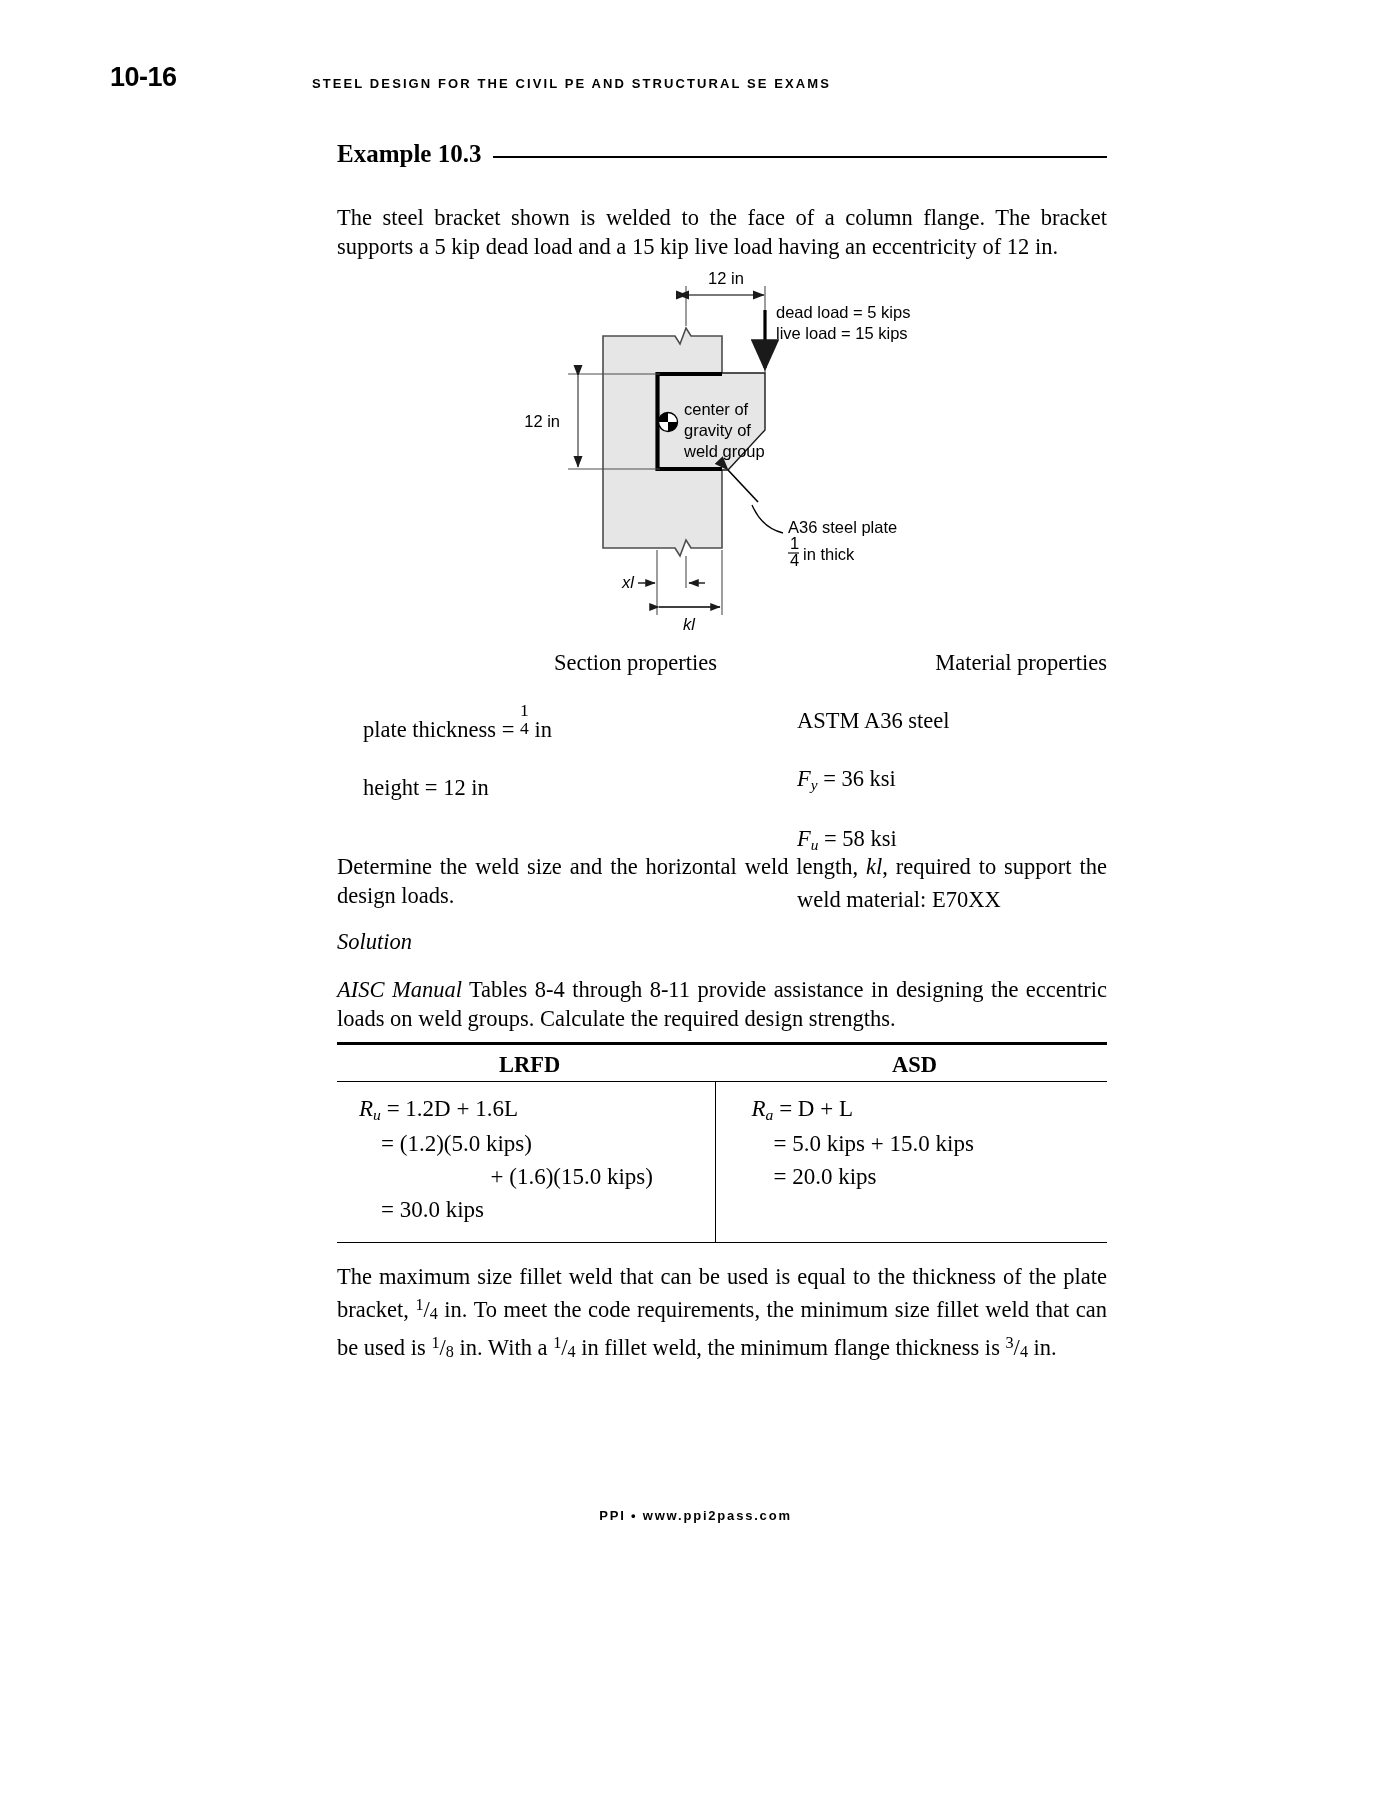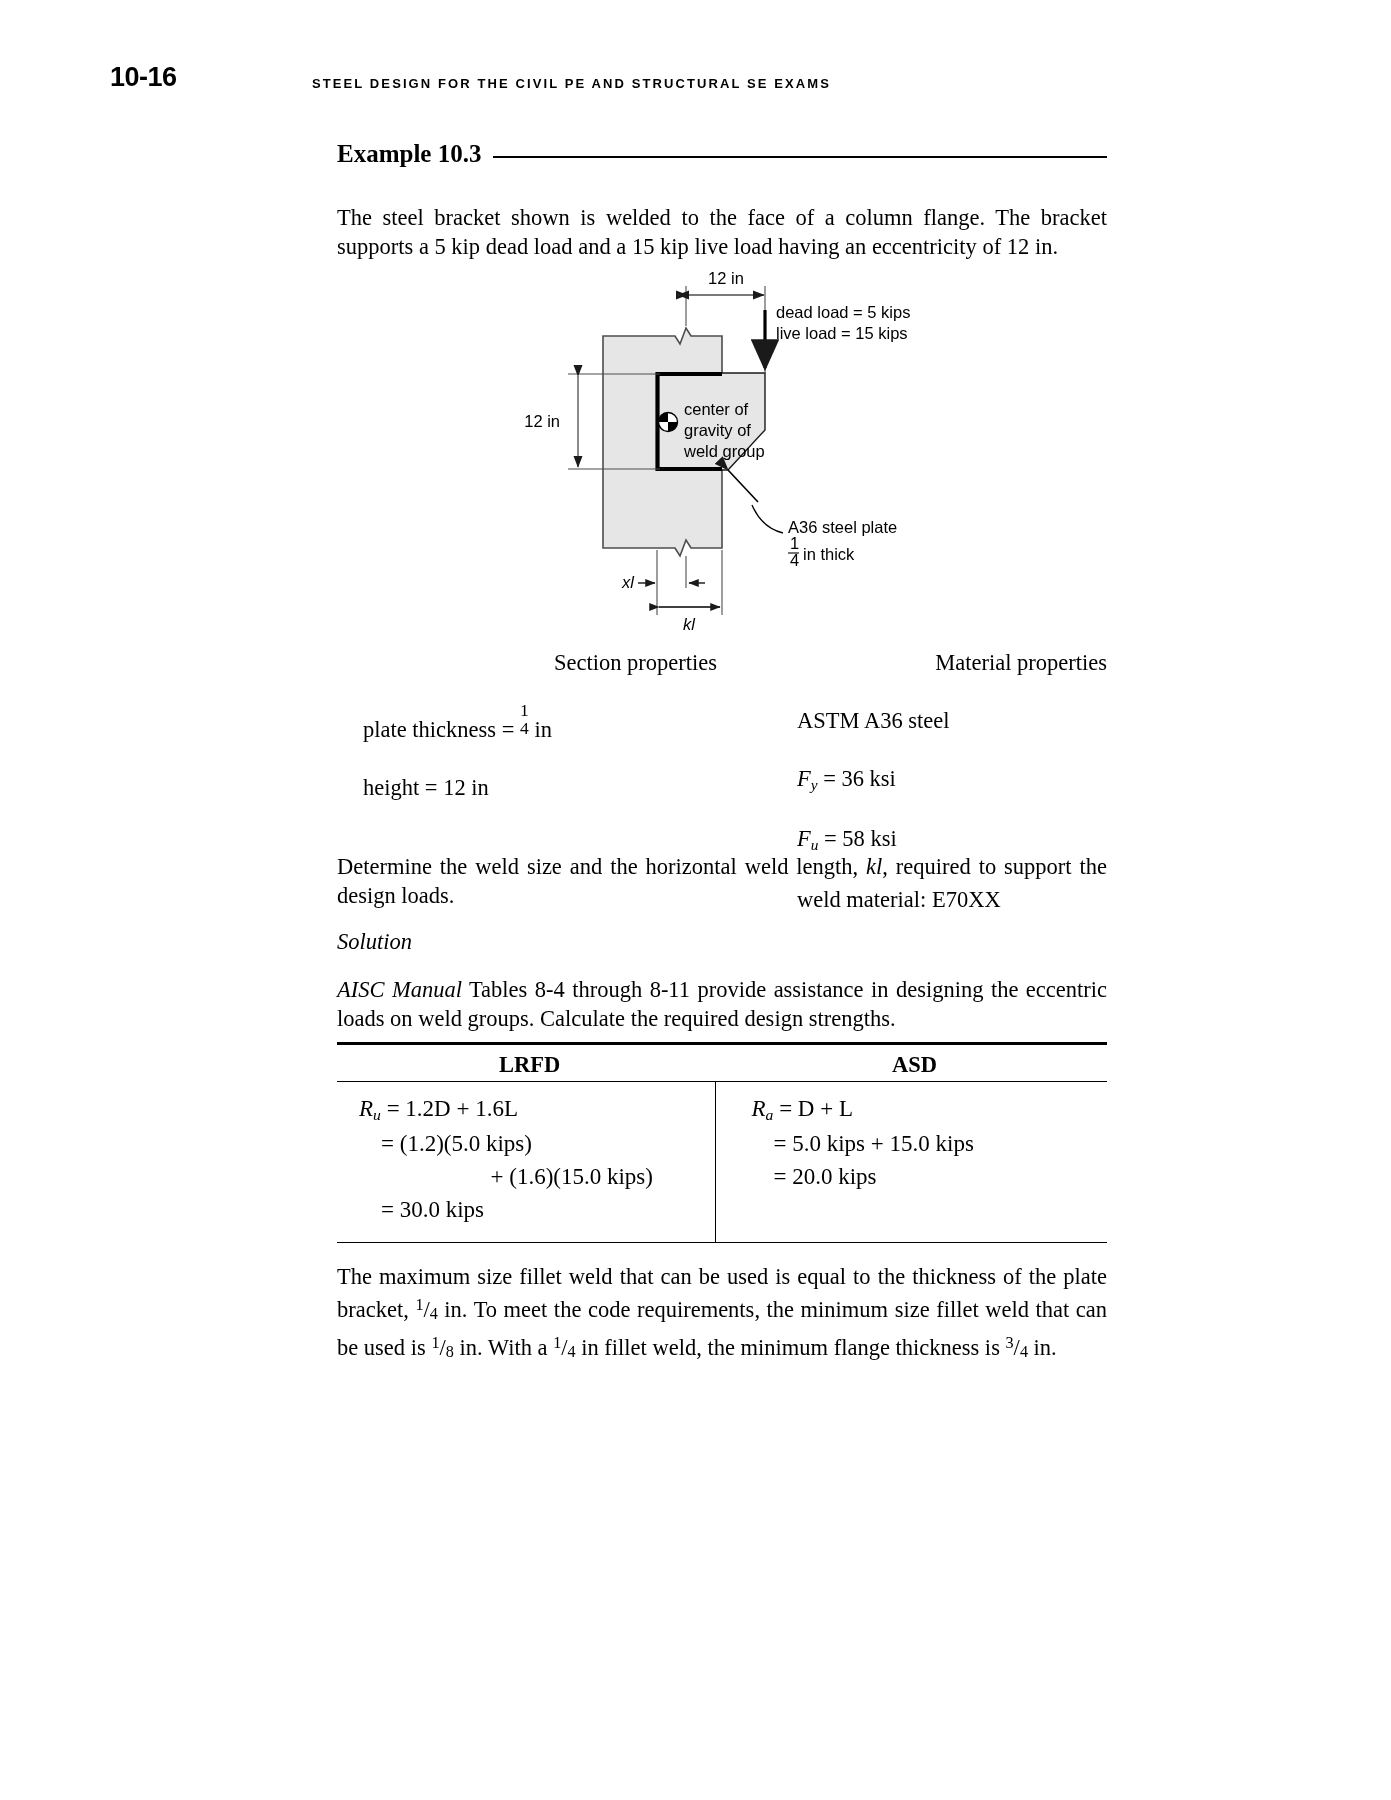--- a/index.html
+++ b/index.html
@@ -238,13 +238,14 @@
         <p class="eqline ind1">= 20.0 kips</p>
       </div>
     </div>
     <div class="bot"></div>
   </div>
 
   <div class="para p-final">
     <span>The maximum size fillet weld that can be used is equal to the thickness of the plate bracket, </span><span class="sfrac"><sup>1</sup>/<sub>4</sub></span><span> in. To meet the code requirements, the minimum size fillet weld that can be used is </span><span class="sfrac"><sup>1</sup>/<sub>8</sub></span><span> in. With a </span><span class="sfrac"><sup>1</sup>/<sub>4</sub></span><span> in fillet weld, the minimum flange thickness is </span><span class="sfrac"><sup>3</sup>/<sub>4</sub></span><span> in.</span>
   </div>
 
+  <div class="footer">PPI  •  www.ppi2pass.com</div>
 </div>
 
 </body></html>

